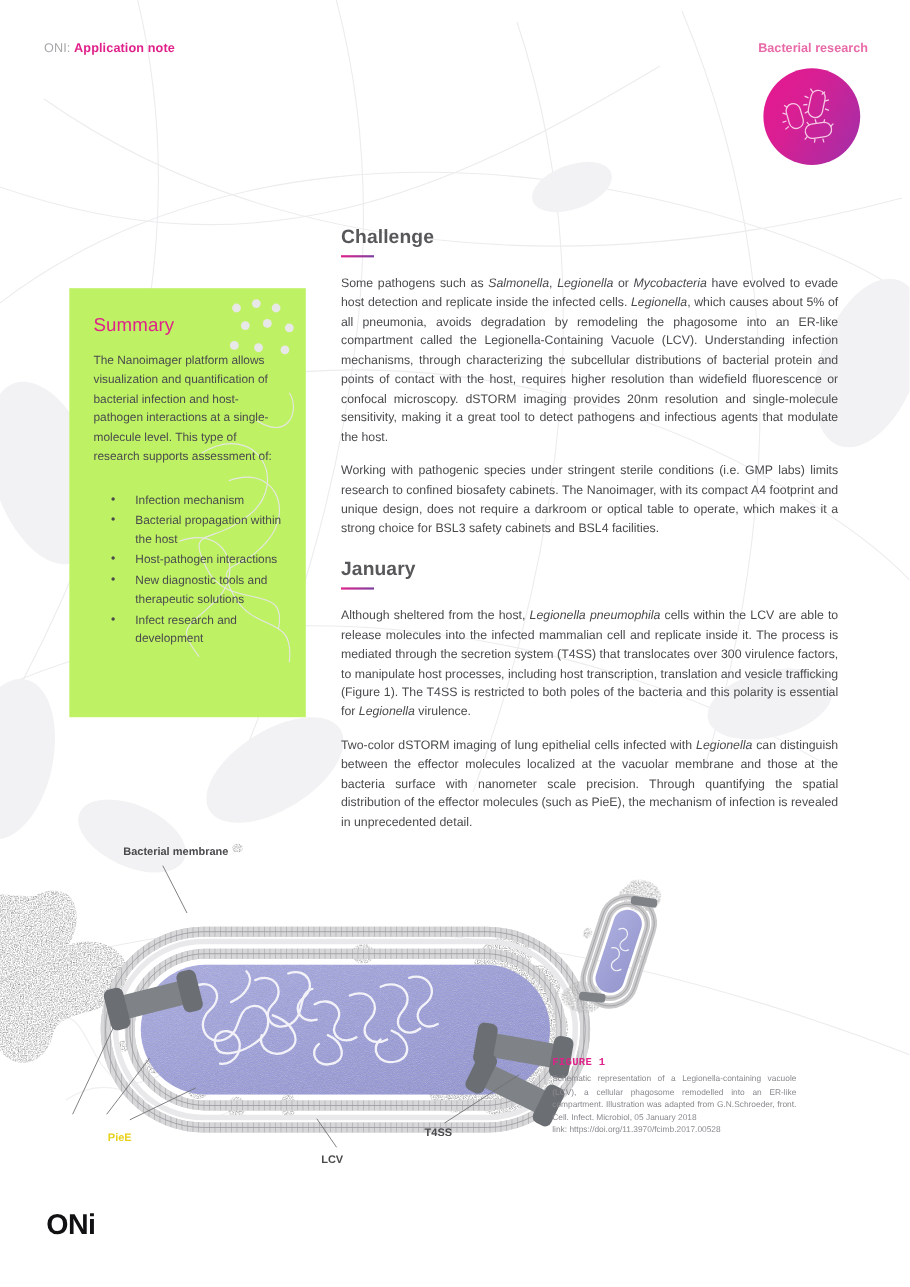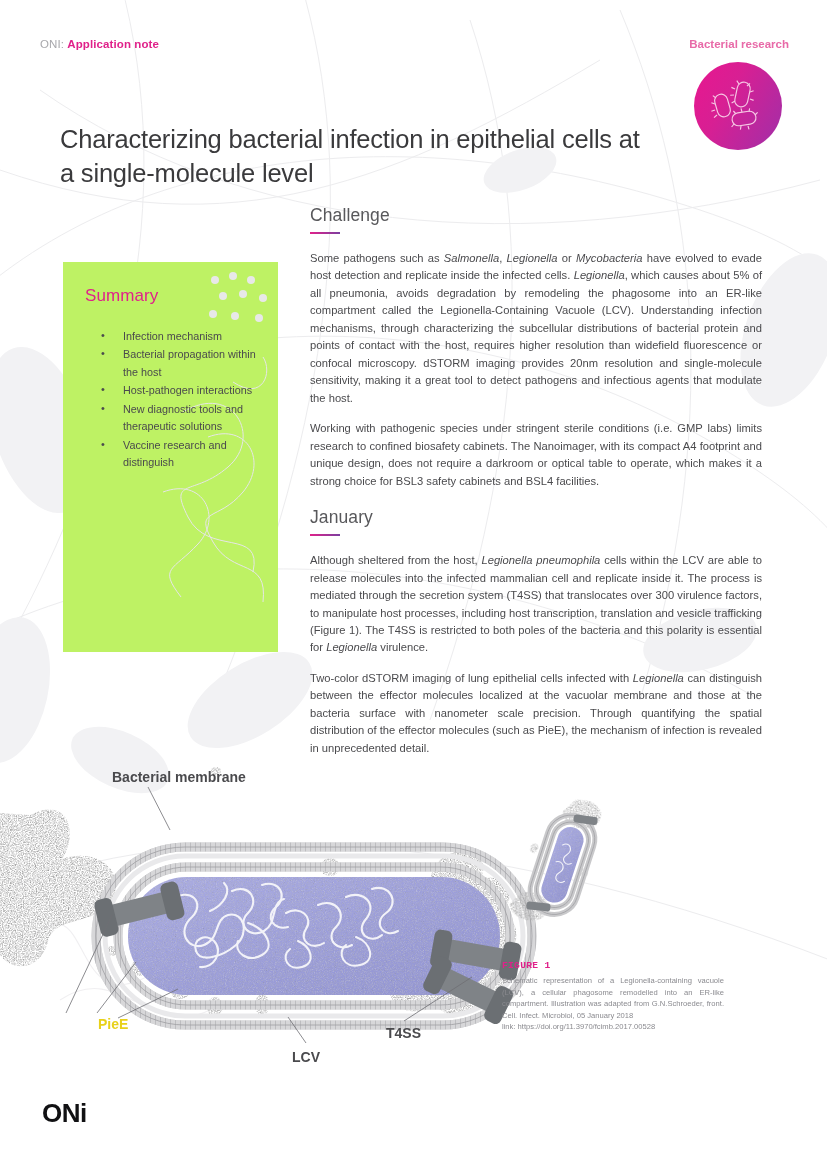--- a/index.html
+++ b/index.html
@@ -137,21 +137,21 @@
   #main-col {
     position: absolute;
     left: 310px;
     top: 205px;
     width: 452px;
     z-index: 3;
   }
   .section-heading {
     font-size: 17.5px;
     color: #58585b;
-    font-weight: 400;
+    font-weight: 700;
     margin: 0 0 6px 0;
     letter-spacing: 0.1px;
   }
   .rule {
     width: 30px;
     height: 2px;
     background: linear-gradient(90deg, #e0218a 0%, #7b3fa0 100%);
     margin: 0 0 16px 0;
   }
   .para {
@@ -171,27 +171,27 @@
     left: 0;
     top: 755px;
     width: 827px;
     height: 330px;
     z-index: 2;
   }
   #figure-svg { position: absolute; left: 0; top: 0; }
 
   .fig-label {
     position: absolute;
-    font-size: 14px;
+    font-size: 10px;
     color: #4a4a4d;
     font-weight: 600;
     white-space: nowrap;
   }
   #label-membrane { left: 112px; top: 14px; }
-  #label-piee { left: 98px; top: 261px; color: #e8d11a; }
+  #label-piee { left: 98px; top: 274px; color: #e8d11a; }
   #label-lcv { left: 292px; top: 294px; }
   #label-t4ss { left: 386px; top: 270px; }
 
   
   #fig-caption {
     position: absolute;
     left: 502px;
     top: 960px;
     width: 222px;
     z-index: 4;
@@ -279,21 +279,20 @@
         <rect x="38" y="50" width="24" height="13" rx="6.5" transform="rotate(-8 50 56.5)"></rect>
         <path d="M22 36 l-3.2 -2.4 M21 42 l-3.6 -1.2 M21 48 l-3.6 1.2 M23 53 l-3 2.6"></path>
         <path d="M45 22 l-2.2 -3.4 M41 27 l-3.6 -1.6 M40 33 l-3.8 0.3 M41 39 l-3.4 2"></path>
         <path d="M42 52 l-2.6 -3 M48 50 l-1 -3.6 M55 50 l0.6 -3.6 M61 53 l2.6 -2.6"></path>
         <path d="M53 24 l3 -2.6 M56 30 l3.6 -1.2 M56 37 l3.6 1.4"></path>
         <path d="M40 62 l-2.4 3 M47 64 l-0.6 3.6 M54 64 l1 3.4"></path>
       </g>
     </svg>
   </div>
 
-  <h1 id="page-title">Characterizing bacterial infection in epithelial cells at a single-molecule level</h1>
 
   <aside id="summary-card">
     <svg class="card-deco" width="215" height="390" viewBox="0 0 215 390">
       <g fill="#e8e8e8">
         <circle cx="152" cy="18" r="4"></circle>
           <circle cx="170" cy="14" r="4"></circle>
           <circle cx="188" cy="18" r="4"></circle>
         <circle cx="160" cy="34" r="4"></circle>
           <circle cx="180" cy="32" r="4"></circle>
           <circle cx="200" cy="36" r="4"></circle>
@@ -303,26 +302,27 @@
       </g>
       <g fill="none" stroke="#e6e6e6" stroke-width="1">
         <path d="M120 150 C 170 120, 200 175, 165 205 S 105 215, 125 255 S 200 265, 190 310"></path>
         <path d="M145 175 C 185 160, 205 200, 180 230 S 130 245, 150 280 S 205 295, 200 340"></path>
         <path d="M100 230 C 140 215, 160 255, 135 282 S 95 305, 118 335"></path>
         <path d="M170 120 C 200 140, 210 110, 200 95"></path>
       </g>
     </svg>
     <div id="summary-inner">
       <h2 id="summary-heading">Summary</h2>
+      <p id="summary-body">The Nanoimager platform allows visualization and quantification of bacterial infection and host-pathogen interactions at a single-molecule level. This type of research supports assessment of:</p>
       <ul id="summary-list">
         <li>Infection mechanism</li>
         <li>Bacterial propagation within the host</li>
         <li>Host-pathogen interactions</li>
         <li>New diagnostic tools and therapeutic solutions</li>
-        <li>Vaccine research and distinguish</li>
+        <li>Infect research and development</li>
       </ul>
     </div>
   </aside>
 
   <main id="main-col">
 
     <section>
       <h2 class="section-heading">Challenge</h2>
       <div class="rule"></div>
       <p class="para">Some pathogens such as <i>Salmonella</i>, <i>Legionella</i> or <i>Mycobacteria</i> have evolved to evade host detection and replicate inside the infected cells. <i>Legionella</i>, which causes about 5% of all pneumonia, avoids degradation by remodeling the phagosome into an ER-like compartment called the Legionella-Containing Vacuole (LCV). Understanding infection mechanisms, through characterizing the subcellular distributions of bacterial protein and points of contact with the host, requires higher resolution than widefield fluorescence or confocal microscopy. dSTORM imaging provides 20nm resolution and single-molecule sensitivity, making it a great tool to detect pathogens and infectious agents that modulate the host.</p>

